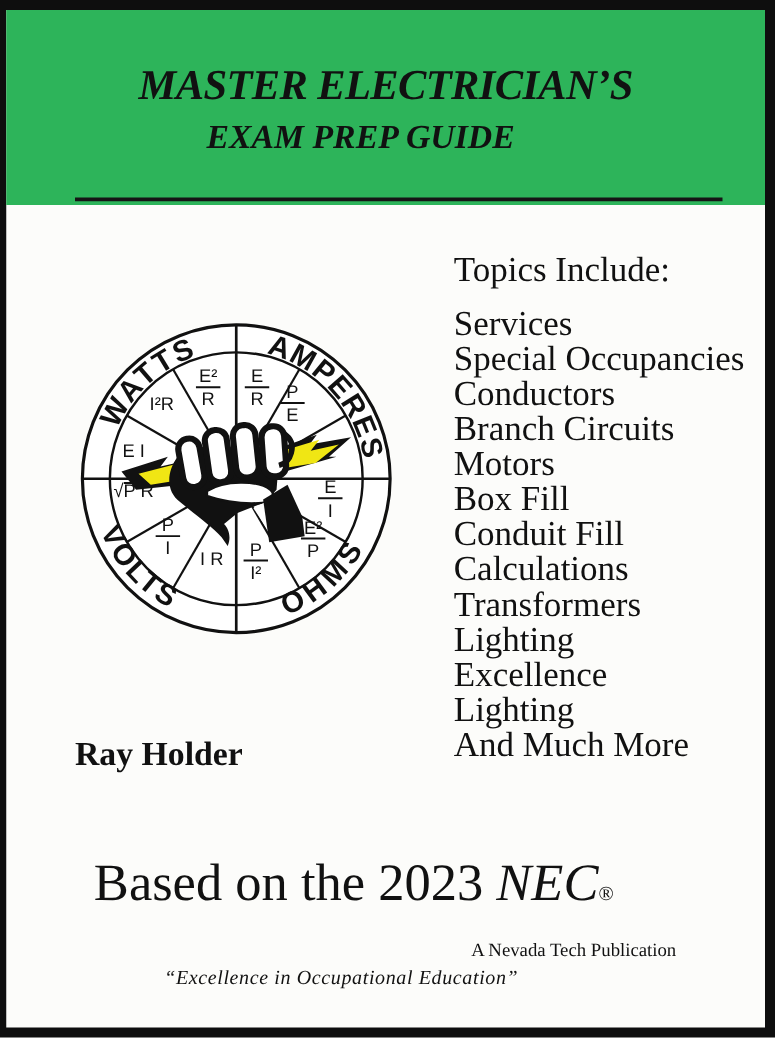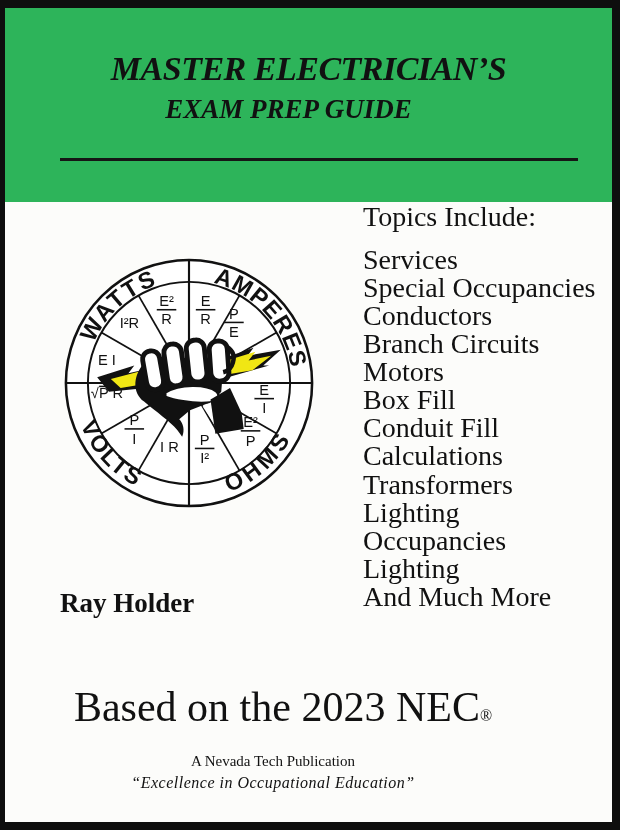--- a/index.html
+++ b/index.html
@@ -1,44 +1,44 @@
 <!DOCTYPE html>
 <html><head>
 <meta charset="utf-8">
 <style>
   html,body{margin:0;padding:0;}
   body{width:620px;height:830px;background:#0e0e0e;position:relative;overflow:hidden;
        font-family:"Liberation Serif",serif;color:#111;}
   .page{position:absolute;left:5px;top:8px;right:8px;bottom:8px;background:#fcfcfa;}
 
-  .banner{position:absolute;top:0;left:0;right:0;height:194px;text-align:center;
+  .banner{position:absolute;top:0;left:0;right:0;height:156px;text-align:center;
           box-sizing:border-box;padding-top:44px;}
   .t1{font-family:"Liberation Serif",serif;font-style:italic;font-weight:bold;
       font-size:34px;line-height:1;letter-spacing:-0.5px;}
   .t2{font-family:"Liberation Serif",serif;font-style:italic;font-weight:bold;
       font-size:27px;line-height:1;margin-top:10px;transform:translateX(-20px);}
   .rule{position:absolute;top:150px;left:55px;width:518px;height:3px;background:#151515;}
 
   .wheel{position:absolute;left:57px;top:248px;width:254px;height:254px;}
   .wheel text{font-family:"Liberation Sans",sans-serif;}
 
   .topics{position:absolute;left:358px;top:194px;width:245px;}
   .th{font-size:28px;line-height:1.1;margin-bottom:13px;}
   .ti{font-size:28px;line-height:28.1px;white-space:nowrap;font-family:Liberation Serif, serif;}
 
   .author{position:absolute;left:55px;top:580px;width:300px;text-align:left;
           font-weight:bold;font-size:27px;}
 
   .tagline{position:absolute;top:676px;left:0;width:556px;text-align:center;
            font-size:42px;line-height:1.1;white-space:nowrap;}
-  .tagline .nec{text-align:center;}
+  .tagline .nec{font-style:italic;text-align:center;}
   .tagline .reg{font-size:16px;}
 
   .footer{position:absolute;top:744px;left:0;width:536px;text-align:center;}
-  .pub{font-size:15px;line-height:1.2;}
+  .pub{font-size:15px;line-height:1.2;text-align:right;}
   .motto{font-size:16px;font-style:italic;letter-spacing:0.5px;margin-top:4px;}
 </style>
 </head>
 <body>
 
 <div class="page">
 
   <div class="banner" style="background: rgb(45, 180, 90);">
     <div class="t1">MASTER ELECTRICIAN’S</div>
     <div class="t2">EXAM PREP GUIDE</div>
@@ -113,21 +113,21 @@
     <div class="ti">Services</div>
     <div class="ti">Special Occupancies</div>
     <div class="ti">Conductors</div>
     <div class="ti">Branch Circuits</div>
     <div class="ti">Motors</div>
     <div class="ti">Box Fill</div>
     <div class="ti">Conduit Fill</div>
     <div class="ti">Calculations</div>
     <div class="ti">Transformers</div>
     <div class="ti">Lighting</div>
-    <div class="ti">Occupancies</div>
+    <div class="ti">Excellence</div>
     <div class="ti">Lighting</div>
     <div class="ti">And Much More</div>
   </div>
 
   <div class="author">Ray Holder</div>
 
   <div class="tagline"><span>Based on the 2023 </span><span class="nec">NEC</span><span class="reg">®</span></div>
 
   <div class="footer">
     <div class="pub">A Nevada Tech Publication</div>

